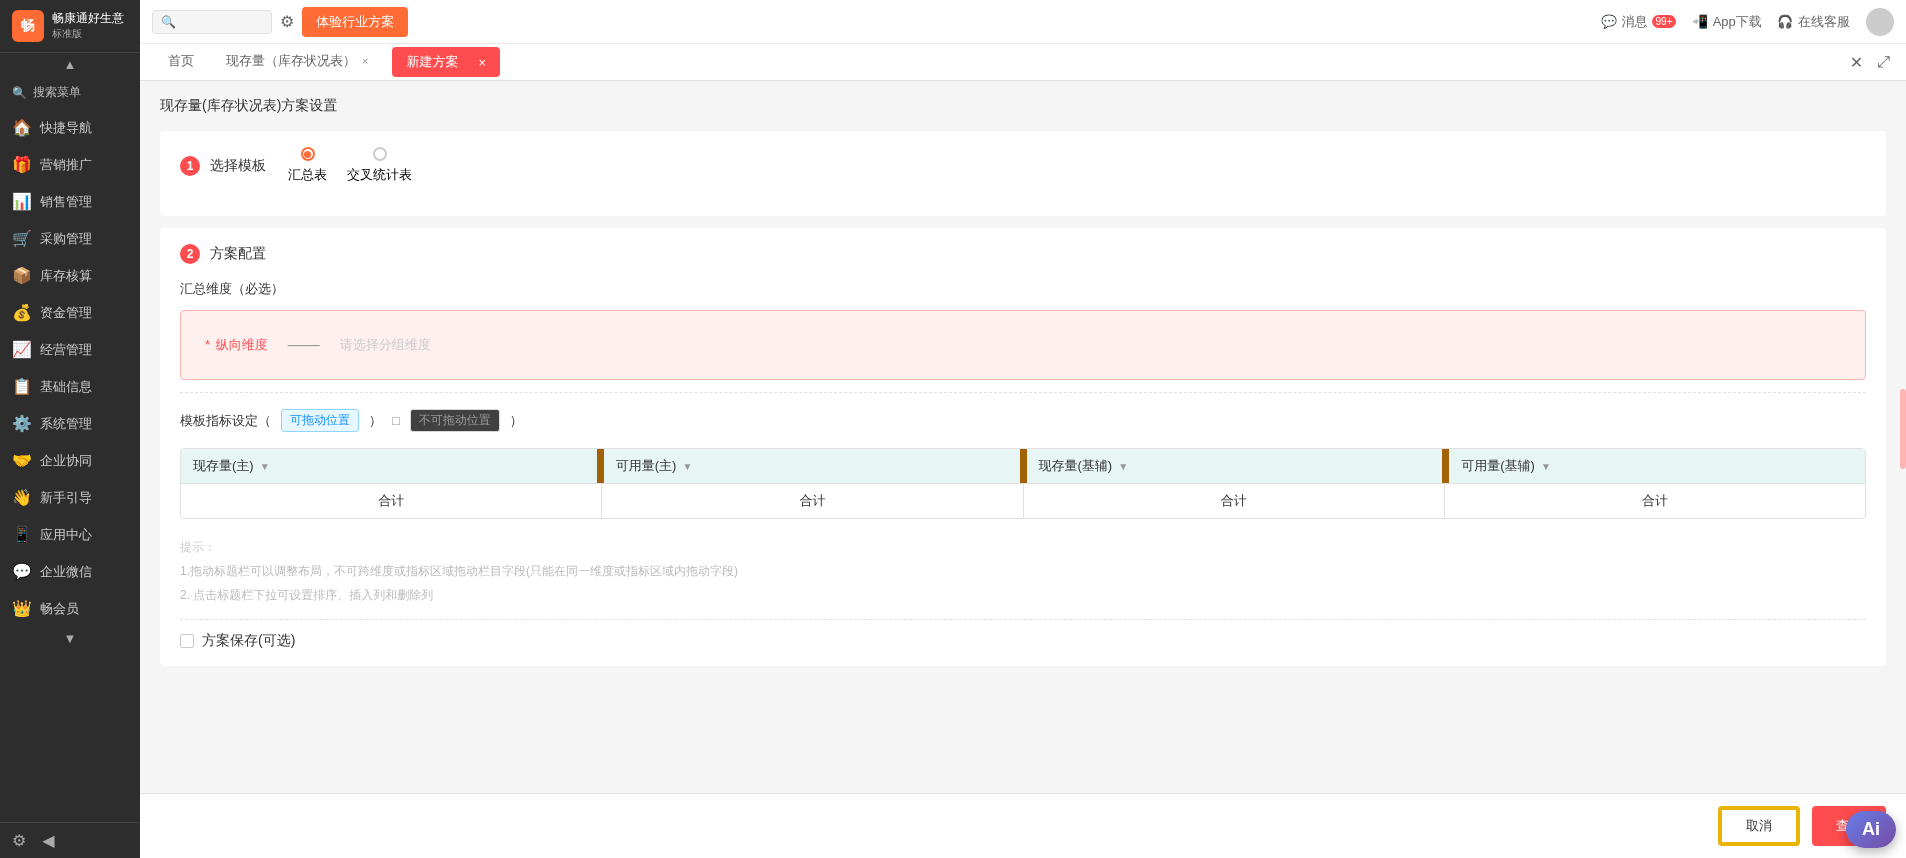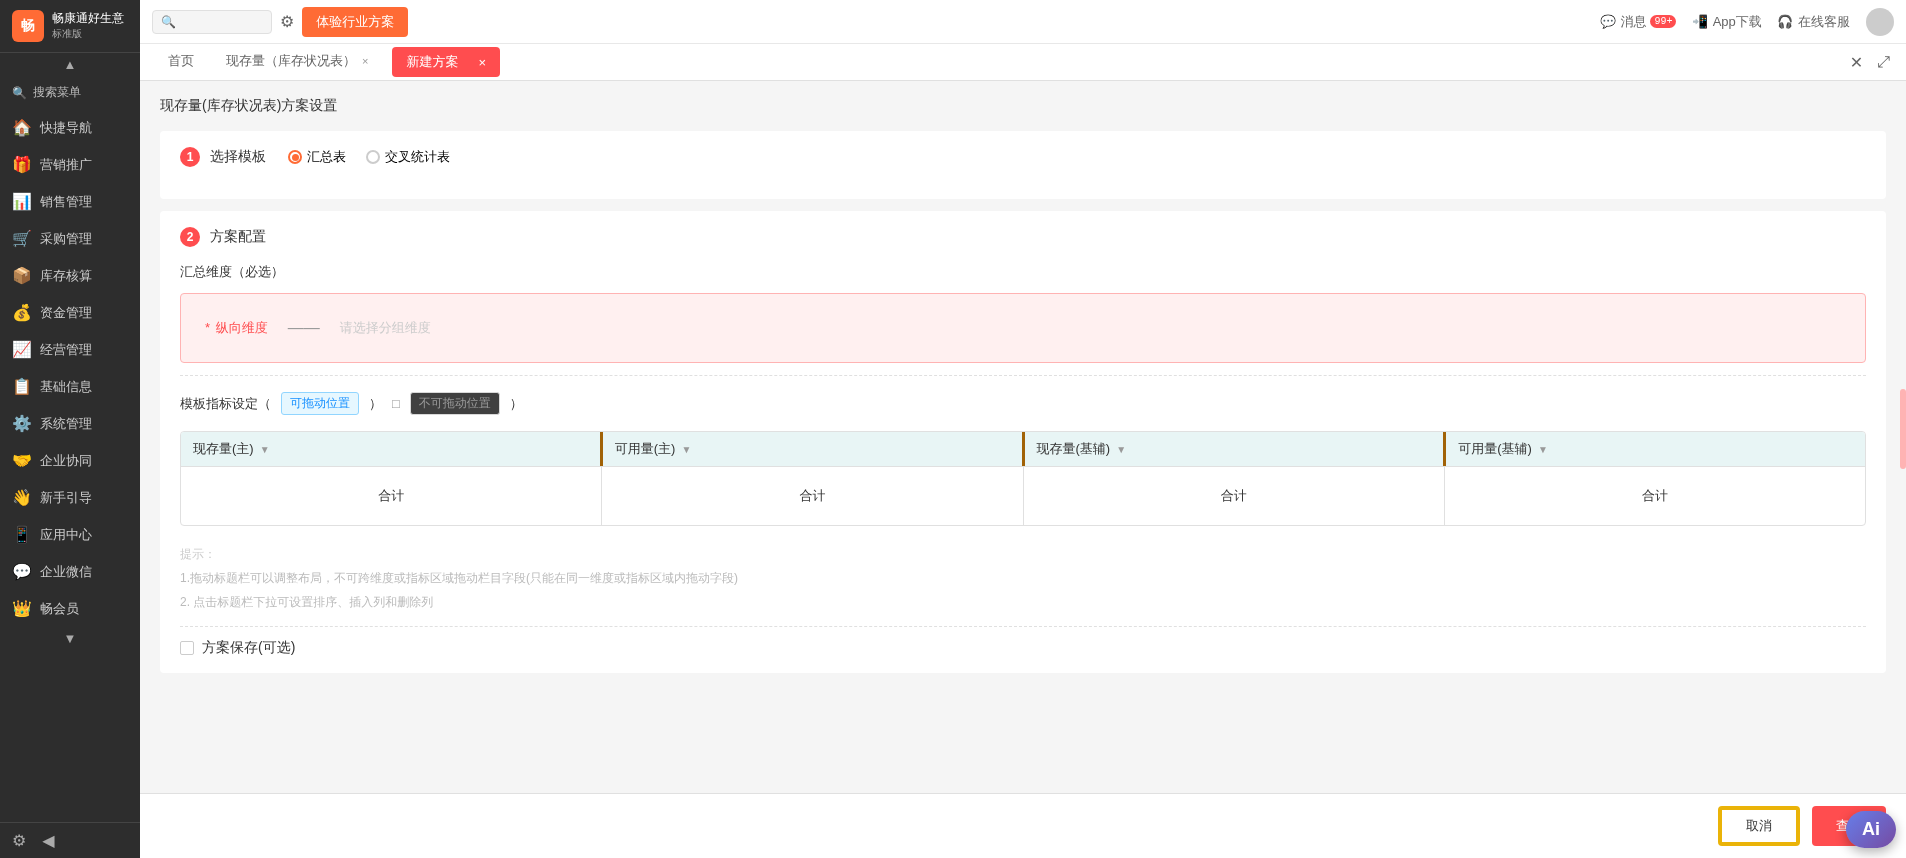--- a/index.html
+++ b/index.html
@@ -83,21 +83,21 @@
     }
     .topbar-gear { color: #666; cursor: pointer; font-size: 16px; }
     .topbar-btn {
       background: #ff6b35; color: #fff; border: none;
       padding: 6px 14px; border-radius: 4px; cursor: pointer; font-size: 13px;
     }
     .topbar-right { display: flex; align-items: center; gap: 16px; }
     .topbar-icon-btn { display: flex; align-items: center; gap: 4px; color: #666; cursor: pointer; font-size: 13px; position: relative; }
     .badge {
       background: #ff4d4f; color: #fff; border-radius: 10px;
-      font-size: 10px; padding: 1px 4px; min-width: 16px; text-align: center; font-family: Liberation Mono, monospace;
+      font-size: 10px; padding: 1px 4px; min-width: 16px; text-align: center;
     }
     .topbar-avatar { width: 28px; height: 28px; border-radius: 50%; background: #ddd; }
 
     
     .tabs-bar {
       background: #fff;
       display: flex;
       align-items: center;
       padding: 0 12px;
       border-bottom: 1px solid #e0e0e0;
@@ -147,21 +147,21 @@
     .section-num {
       background: #ff4d4f; color: #fff; border-radius: 50%;
       width: 20px; height: 20px; font-size: 12px;
       display: flex; align-items: center; justify-content: center; font-weight: bold;
       flex-shrink: 0;
     }
     .section-title { font-size: 14px; color: #333; font-weight: 500; }
 
     
     .radio-group { display: flex; align-items: center; gap: 20px; margin-left: 12px; }
-    .radio-item { display: flex; align-items: center; gap: 5px; cursor: pointer; font-size: 13px; }
+    .radio-item { display: flex; align-items: center; gap: 5px; cursor: pointer; font-size: 13px; flex-direction: column; }
     .radio-circle {
       width: 14px; height: 14px; border-radius: 50%; border: 2px solid #ccc;
       display: flex; align-items: center; justify-content: center;
     }
     .radio-circle.checked { border-color: #ff6b35; }
     .radio-inner { width: 7px; height: 7px; border-radius: 50%; background: #ff6b35; }
 
     
     .dim-label { font-size: 13px; color: #333; margin-bottom: 12px; }
     .dim-area {
@@ -184,27 +184,27 @@
     }
     .indicator-tag.movable { background: #e6f7ff; color: #1890ff; border: 1px solid #91d5ff; }
     .indicator-tag.fixed { background: #404040; color: #999; border: 1px solid #d9d9d9; }
 
     
     .stats-label { color: #52c41a; font-size: 13px; margin-bottom: 8px; }
     .stats-table { border: 1px solid #e0e0e0; border-radius: 4px; overflow: hidden; width: auto; }
     .stats-header { display: flex; background: #e8f5f5; }
     .stats-header-cell {
       flex: 1; padding: 8px 12px; font-size: 13px; color: #333;
-      display: flex; align-items: center; gap: 6px; border-right: 3px solid #a16207;
+      display: flex; align-items: center; gap: 6px; border-right: 7px solid #a16207;
     }
     .stats-header-cell:last-child { border-right: none; }
     .stats-header-cell .chevron { color: #999; font-size: 10px; }
     .stats-body { display: flex; }
     .stats-body-cell {
-      flex: 1; padding: 20px 12px; font-size: 13px; color: #333; text-align: center;
+      flex: 1; padding: 8px 12px; font-size: 13px; color: #333; text-align: center;
       border-right: 1px solid #e0e0e0; border-top: 1px solid #e0e0e0;
     }
     .stats-body-cell:last-child { border-right: none; }
 
     
     .tips { margin-top: 16px; font-size: 12px; color: #bbb; line-height: 2; }
     .tips-title { color: #ccc; }
 
     
     .separator { border: none; border-top: 1px dashed #e0e0e0; margin: 12px 0; }

